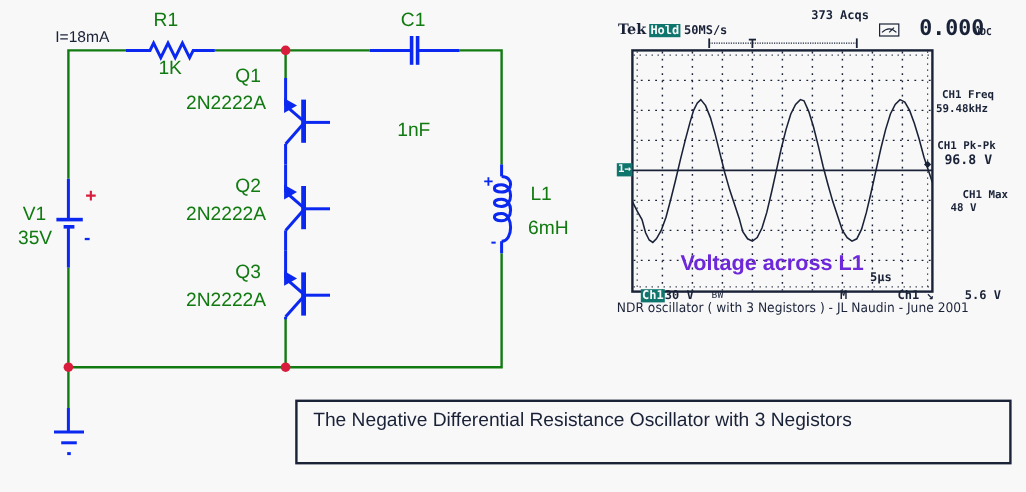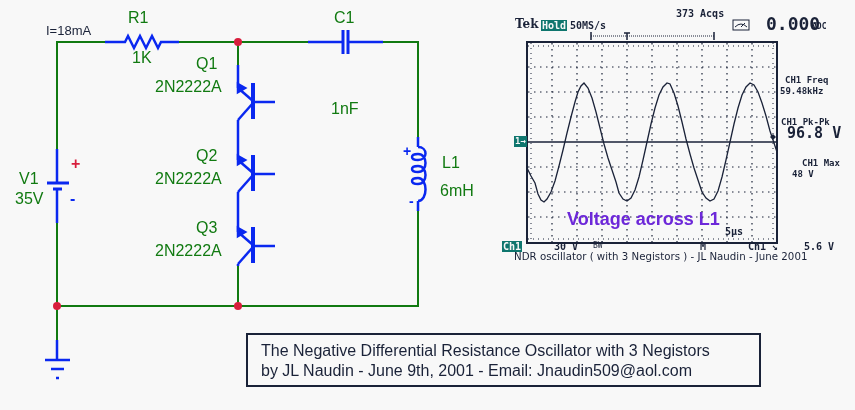--- a/index.html
+++ b/index.html
@@ -5,21 +5,21 @@
   html, body { margin:0; padding:0; }
   body { width:855px; height:410px; background:#f8f8f8; position:relative; overflow:hidden; font-family:"Liberation Sans", sans-serif; }
   svg { position:absolute; left:0; top:0; }
   .lbl { position:absolute; color:#117a11; font-family:"Liberation Sans", sans-serif; font-size:16px; line-height:18px; white-space:nowrap; }
   .dark { color:#1a2238; font-weight:normal; font-size:13px; }
   .pol { position:absolute; font-family:"Liberation Sans", sans-serif; font-weight:bold; font-size:16px; line-height:16px; }
   .scope-txt { position:absolute; color:#1a2238; font-family:"DejaVu Sans Mono", monospace; font-weight:bold; font-size:10px; line-height:11px; white-space:nowrap; }
   .inv { background:#0f766e; color:#f8f8f8; padding:0 1px;text-align:right; }
   .caption { position:absolute; left:514px; top:250px; font-family:"DejaVu Sans", sans-serif; font-size:11px; color:#1a2238; white-space:nowrap; transform:scaleX(0.93); transform-origin:left; }
   .wave-label { position:absolute; left:567px; top:209px; font-family:"Liberation Sans", sans-serif; font-weight:bold; font-size:18px; color:#6d28d9; white-space:nowrap; }
-  .banner { position:absolute; left:246px; top:333px; width:515px; height:54px; border:2px solid #1a2238; background:#f8f8f8; box-sizing:border-box; padding:6px 0 0 13px; }
+  .banner { position:absolute; left:246px; top:333px; width:597px; height:54px; border:2px solid #1a2238; background:#f8f8f8; box-sizing:border-box; padding:6px 0 0 13px; }
   .banner div { font-family:"Liberation Sans", sans-serif; font-size:16px; color:#1a2238; line-height:20px; white-space:nowrap; }
 </style>
 </head>
 <body>
 
 <svg width="855" height="410">
 
   <g stroke="#117a11" stroke-width="2" fill="none">
     <polyline points="57,149 57,42 105,42"></polyline>
     <line x1="179" y1="42" x2="308" y2="42"></line>
@@ -174,31 +174,30 @@
 <div class="scope-txt" style="left:570px;top:20px;">50MS/s</div>
 <div class="scope-txt" style="left:676px;top:8px;">373 Acqs</div>
 <div class="scope-txt" style="left:766px;top:18px;font-size:18px;">0.000</div>
 <div class="scope-txt" style="left:812px;top:21px;font-size:8px;">VDC</div>
 
 <div class="scope-txt inv" style="left:514px;top:136px;font-size:9px;">1→</div>
 
 <div class="scope-txt" style="left:785px;top:75px;font-size:9px;">CH1 Freq</div>
 <div class="scope-txt" style="left:780px;top:86px;font-size:9px;">59.48kHz</div>
 <div class="scope-txt" style="left:781px;top:117px;font-size:9px;">CH1 Pk-Pk</div>
-<div class="scope-txt" style="left:787px;top:128px;font-size:15px;">96.8 V</div>
+<div class="scope-txt" style="left:787px;top:128px;font-size:11px;">96.8 V</div>
 <div class="scope-txt" style="left:787px;top:158px;font-size:9px;margin-left:15px;">CH1 Max</div>
 <div class="scope-txt" style="left:792px;top:169px;font-size:9px;">48 V</div>
 
-<div class="scope-txt inv" style="left:502px;top:241px;">Ch1</div>
+<div class="scope-txt inv" style="left:534px;top:241px;">Ch1</div>
 <div class="scope-txt" style="left:554px;top:241px;">30 V</div>
 <div class="scope-txt" style="left:593px;top:240px;font-size:8px;font-weight:normal;">BW</div>
 <div class="scope-txt" style="left:700px;top:241px;">M</div>
 <div class="scope-txt" style="left:725px;top:226px;">5µs</div>
 <div class="scope-txt" style="left:748px;top:241px;">Ch1 ↘</div>
 <div class="scope-txt" style="left:804px;top:241px;">5.6 V</div>
 
 <div class="wave-label">Voltage across L1</div>
 <div class="caption">NDR oscillator ( with 3 Negistors ) - JL Naudin - June 2001</div>
 
 <div class="banner">
   <div>The Negative Differential Resistance Oscillator with 3 Negistors</div>
-  <div>by JL Naudin - June 9th, 2001 - Email: Jnaudin509@aol.com</div>
 </div>
 
 </body></html>

